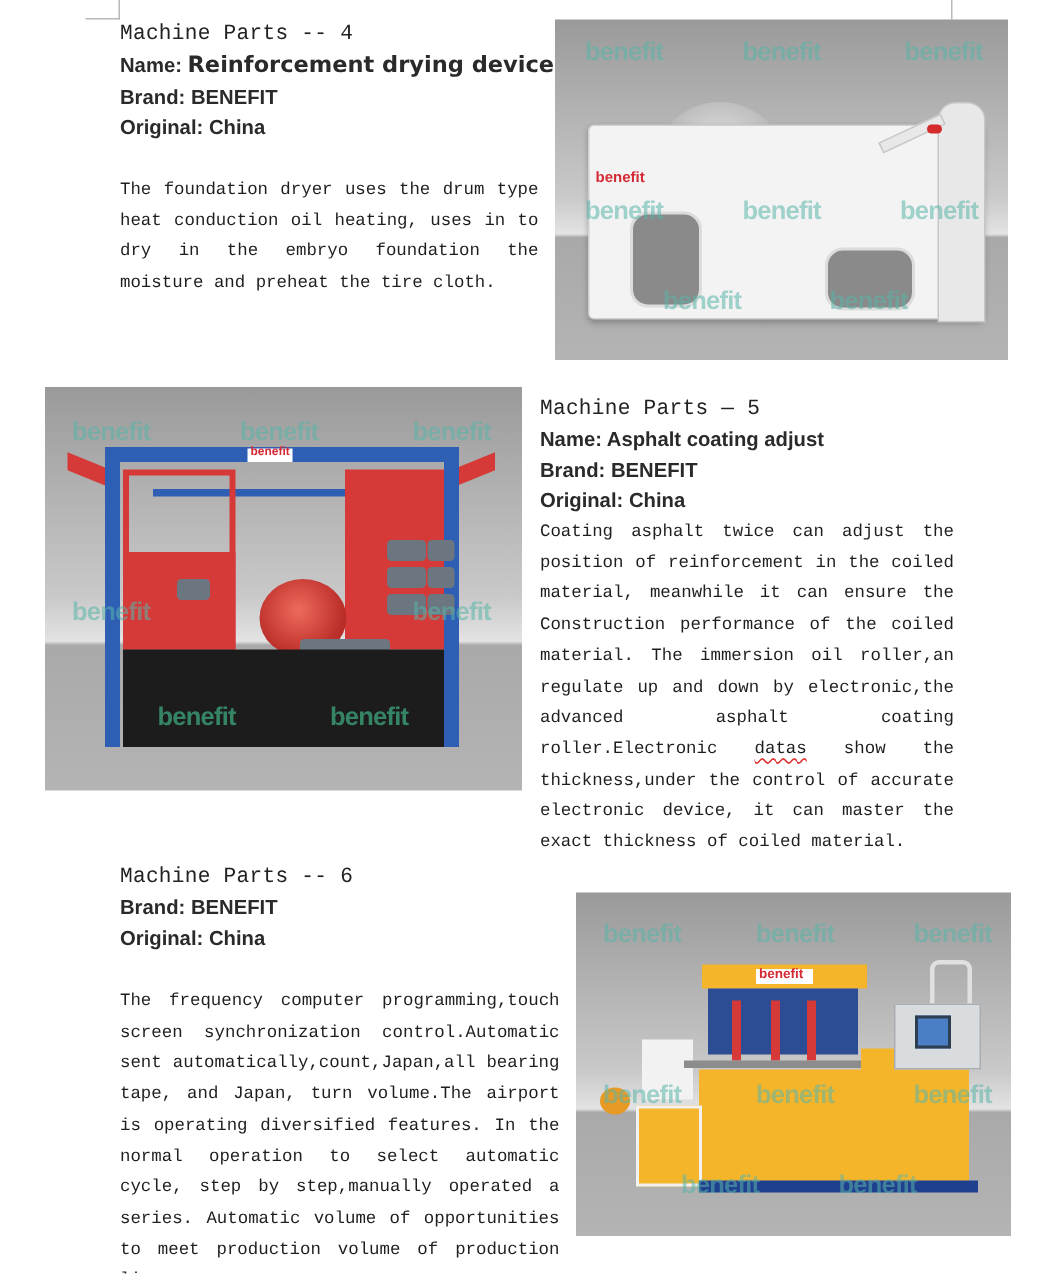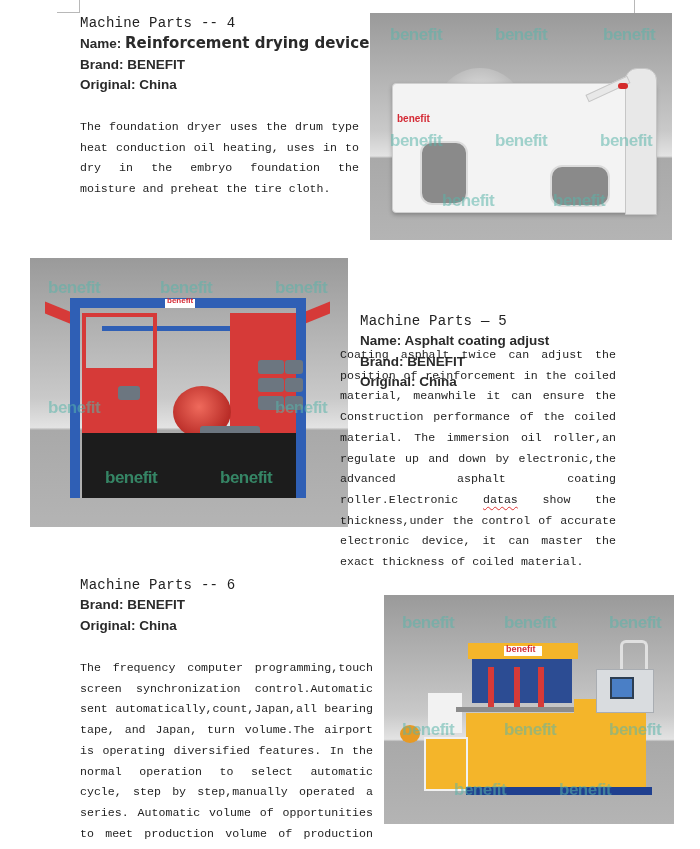--- a/index.html
+++ b/index.html
@@ -105,36 +105,36 @@
   <div class="gear" style="left:88px; top:128px; width:22px; height:14px;"></div>
   <div class="black" style="left:52px; top:175px; width:214px; height:65px;"></div>
   <div style="position:absolute; left:135px; top:41px; width:30px; height:9px; background:#fff;"></div>
   <span class="brandplate" style="left:137px; top:38px; font-size:8px;">benefit</span>
   <span class="wm" style="left:18px; top:140px;">benefit</span>
   <span class="wm" style="left:245px; top:140px;">benefit</span>
   <span class="wm" style="left:75px; top:210px; color:rgba(60,160,120,0.8);">benefit</span>
   <span class="wm" style="left:190px; top:210px; color:rgba(60,160,120,0.8);">benefit</span>
 </div>
 
-<div class="block" style="left:360px; top:263px; width:280px;margin-top:48px;">
+<div class="block" style="left:360px; top:263px; width:280px;">
   <div class="heading">Machine Parts — 5</div>
   <div class="spec">
     <span>Name:</span>
     <span>Asphalt coating adjust</span>
   </div>
   <div class="spec">
     <span>Brand:</span>
     <span>BENEFIT</span>
   </div>
   <div class="spec">
     <span>Original:</span>
     <span>China</span>
   </div>
 </div>
-<div class="block para" style="left:340px; top:345px; width:276px;">
+<div class="block para" style="left:360px; top:345px; width:276px;">
   <span>Coating asphalt twice can adjust the position of reinforcement in the coiled material, meanwhile it can ensure the Construction performance of the coiled material. The immersion oil roller,an regulate up and down by electronic,the advanced asphalt coating roller.Electronic </span><span class="squiggle">datas</span><span> show the thickness,under the control of accurate electronic device, it can master the exact thickness of coiled material.</span>
 </div>
 
 <div class="block" style="left:80px; top:575px; width:290px;">
   <div class="heading">Machine Parts -- 6</div>
   <div class="spec">
     <span>Brand:</span>
     <span>BENEFIT</span>
   </div>
   <div class="spec">

